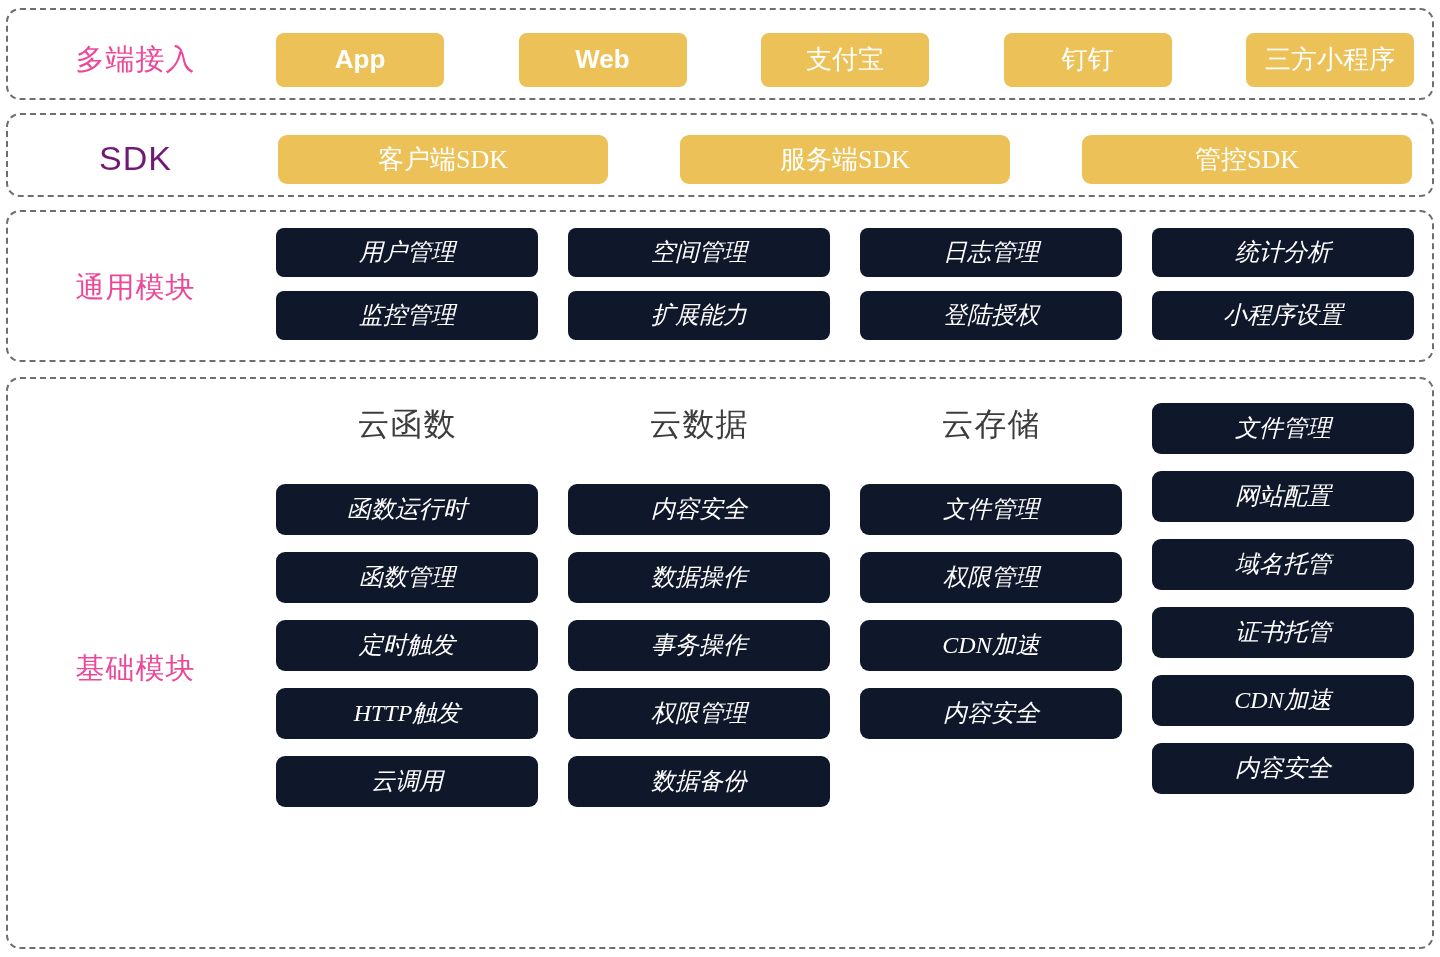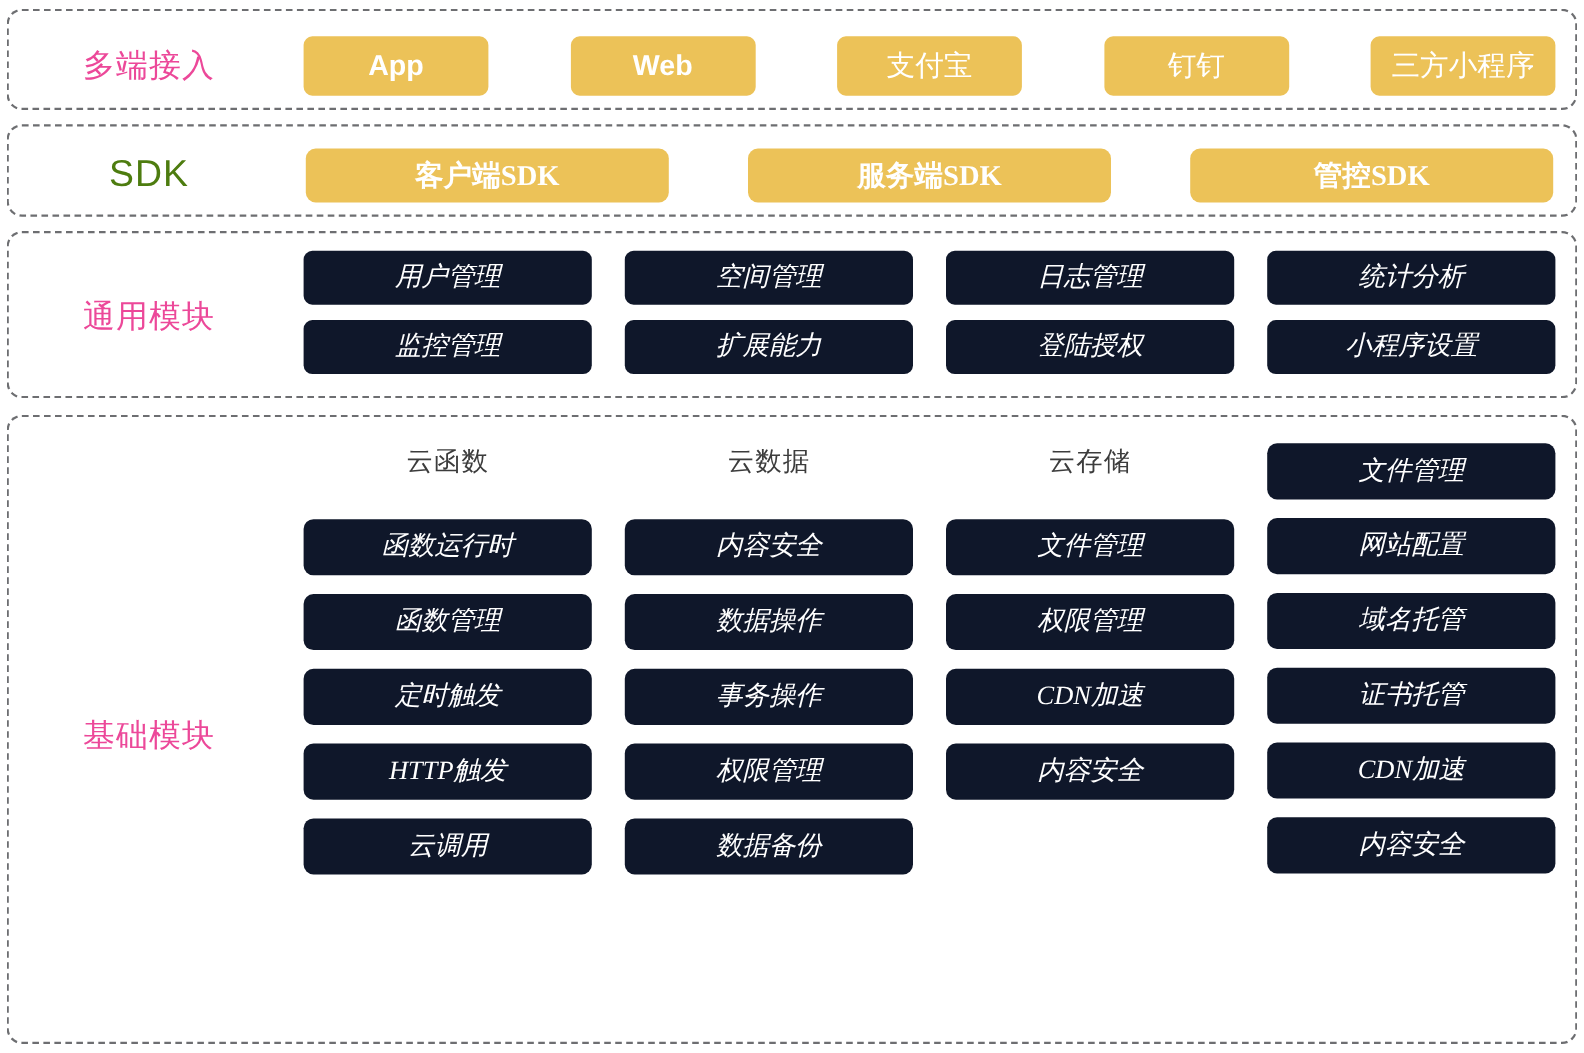--- a/index.html
+++ b/index.html
@@ -46,21 +46,21 @@
 
   
   #row-access   { top: 8px;   height: 92px; }
   #row-sdk      { top: 113px; height: 84px; }
   #row-common   { top: 210px; height: 152px; }
   #row-base     { top: 377px; height: 572px; }
 
   #row-access .section-label { top: 30px; font-size: 29px; }
   #row-sdk    .section-label { top: 24px; font-size: 34px;
                                font-family: "Liberation Sans", sans-serif;
-                               font-weight: 400; color: #4d7c0f; }
+                               font-weight: 400; color: #701a75; }
   #row-common .section-label { top: 56px; font-size: 29px; }
   #row-base   .section-label { top: 270px; font-size: 29px; }
 
   
   .pill {
     box-sizing: border-box;
     display: flex;
     align-items: center;
     justify-content: center;
     text-align: center;
@@ -89,21 +89,20 @@
     font-size: 26px;
   }
   #access-strip .pill.latin { font-family: "Liberation Sans", sans-serif; font-weight: 700; }
 
   #sdk-strip { top: 20px; left: 270px; right: 20px; }
   #sdk-strip .pill {
     width: 330px;
     height: 49px;
     font-size: 26px;
     border-radius: 9px;
-    font-weight: bold;
   }
 
   
   #common-grid {
     position: absolute;
     top: 16px;
     left: 268px;
     right: 18px;
     display: grid;
     grid-template-columns: repeat(4, 1fr);
@@ -121,21 +120,21 @@
     right: 18px;
     display: grid;
     grid-template-columns: repeat(4, 1fr);
     column-gap: 30px;
     align-items: start;
   }
   .base-col { display: flex; flex-direction: column; gap: 17px; }
   .base-col-title {
     text-align: center;
     font-family: "Liberation Serif", "DejaVu Serif", serif;
-    font-size: 24px;
+    font-size: 32px;
     color: #3c3c3c;
     margin-bottom: 20px;
     letter-spacing: 1px;
     white-space: nowrap;
   }
   .base-col .pill {
     height: 51px;
     font-size: 24px;
     border-radius: 9px;
   }

